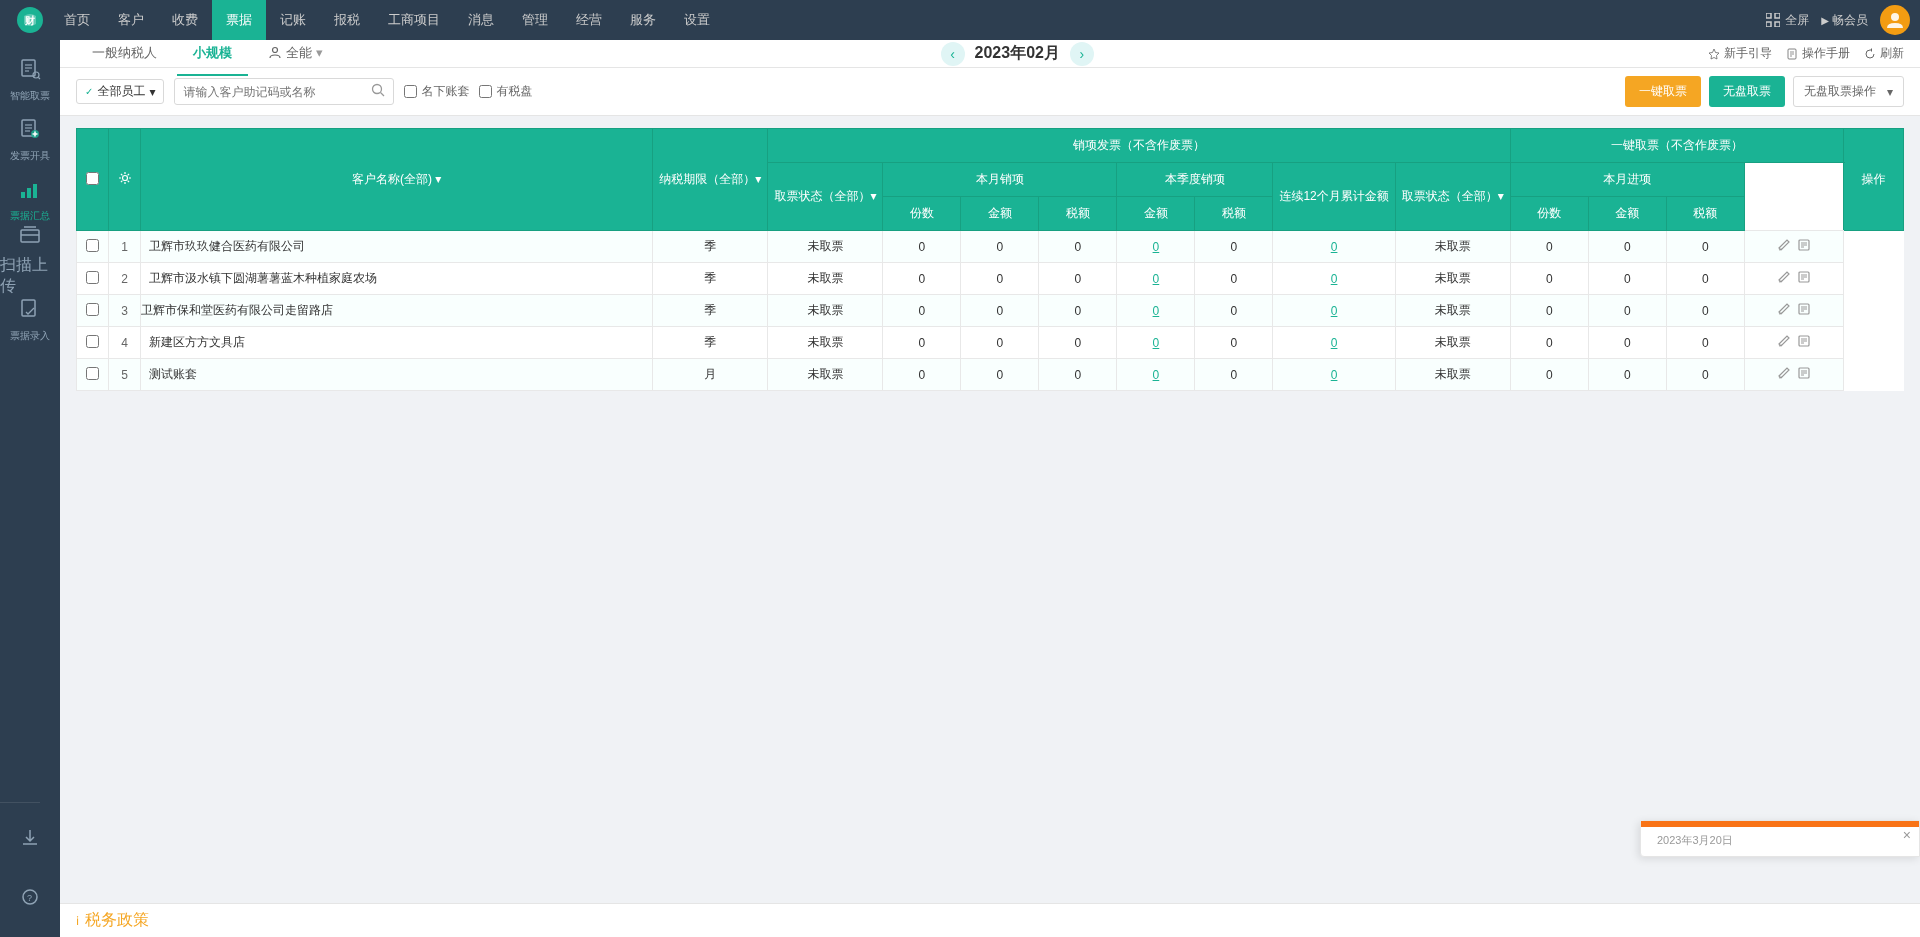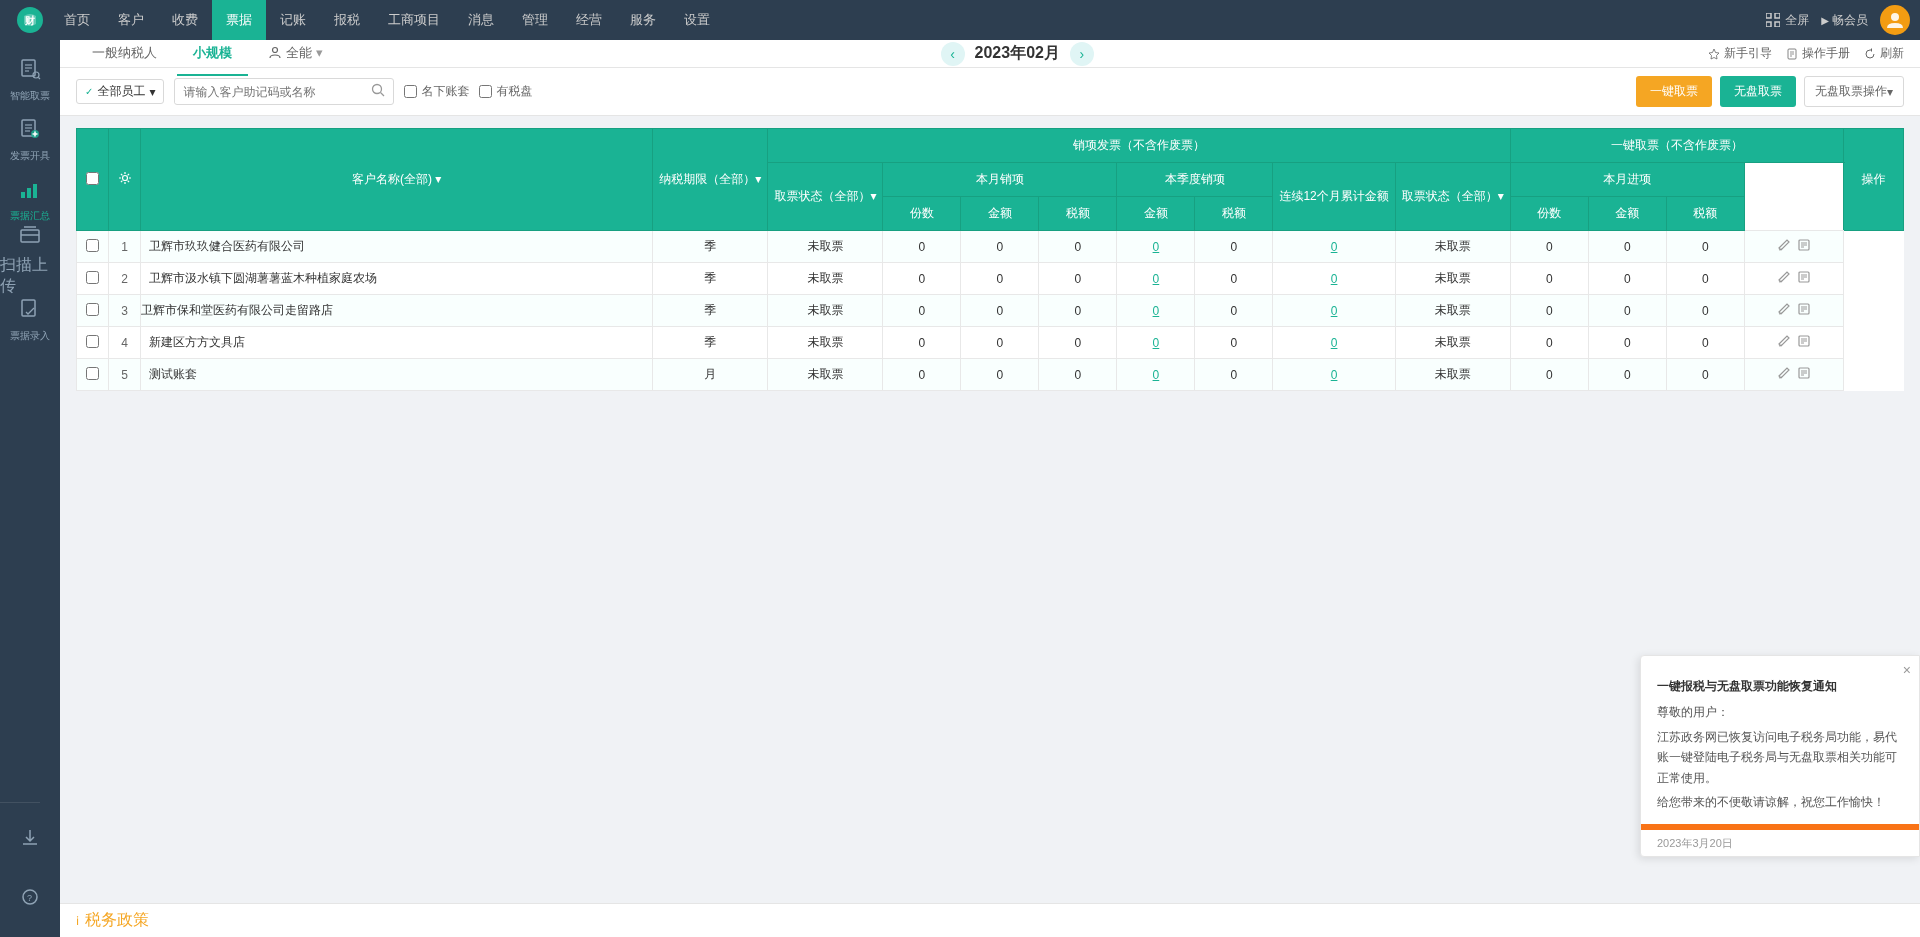--- a/index.html
+++ b/index.html
@@ -82,21 +82,21 @@
     .search-input-wrap input {
       border: none; outline: none; padding: 4px 8px; font-size: 12px; flex: 1; color: #999;
     }
     .search-btn {
       background: none; border: none; cursor: pointer; padding: 4px 8px; color: #999;
     }
     .checkbox-label { display: flex; align-items: center; gap: 4px; font-size: 12px; color: #666; cursor: pointer; }
     .action-right { margin-left: auto; display: flex; gap: 8px; }
     .btn-orange { background: #f5a623; color: #fff; border: none; padding: 6px 14px; border-radius: 3px; cursor: pointer; font-size: 12px; }
     .btn-teal { background: #1ab394; color: #fff; border: none; padding: 6px 14px; border-radius: 3px; cursor: pointer; font-size: 12px; }
-    .btn-dropdown { background: #fff; color: #666; border: 1px solid #d9d9d9; padding: 6px 10px; border-radius: 3px; cursor: pointer; font-size: 12px; display: flex; align-items: center; gap: 0; }
+    .btn-dropdown { background: #fff; color: #666; border: 1px solid #d9d9d9; padding: 6px 10px; border-radius: 3px; cursor: pointer; font-size: 12px; display: flex; align-items: center; gap: 11px; }
 
     
     .table-wrap { padding: 12px 16px; overflow: auto; }
     table { width: 100%; border-collapse: collapse; background: #fff; }
     th { background: #1ab394; color: #fff; font-size: 12px; font-weight: normal; padding: 8px 6px; text-align: center; border: 1px solid #17a081; white-space: nowrap; }
     td { font-size: 12px; color: #333; padding: 7px 6px; text-align: center; border: 1px solid #e8e8e8; white-space: nowrap; }
     tr:nth-child(odd) td { background: #f9fffe; }
     tr:nth-child(even) td { background: #fff; }
     .num-link { color: #1ab394; text-decoration: underline; cursor: pointer; }
     .action-icons { display: flex; gap: 6px; justify-content: center; }
@@ -598,21 +598,15 @@
 
   <div class="bottom-bar">
     <span style="color:#f5a623;">ℹ</span>
     <span class="tax-link">税务政策</span>
   </div>
 </div>
 
 <div class="notification-panel">
   <span class="notif-close">×</span>
   <div class="notif-scroll">
-    <div class="notif-body">
-      <div class="notif-title">一键报税与无盘取票功能恢复通知</div>
-      <div>尊敬的用户：</div>
-      <div style="margin-top:4px;">江苏政务网已恢复访问电子税务局功能，易代账一键登陆电子税务局与无盘取票相关功能可正常使用。</div>
-      <div style="margin-top:4px;">给您带来的不便敬请谅解，祝您工作愉快！</div>
-    </div>
     <div class="notif-footer">2023年3月20日</div>
   </div>
 </div>
 
 </body></html>

